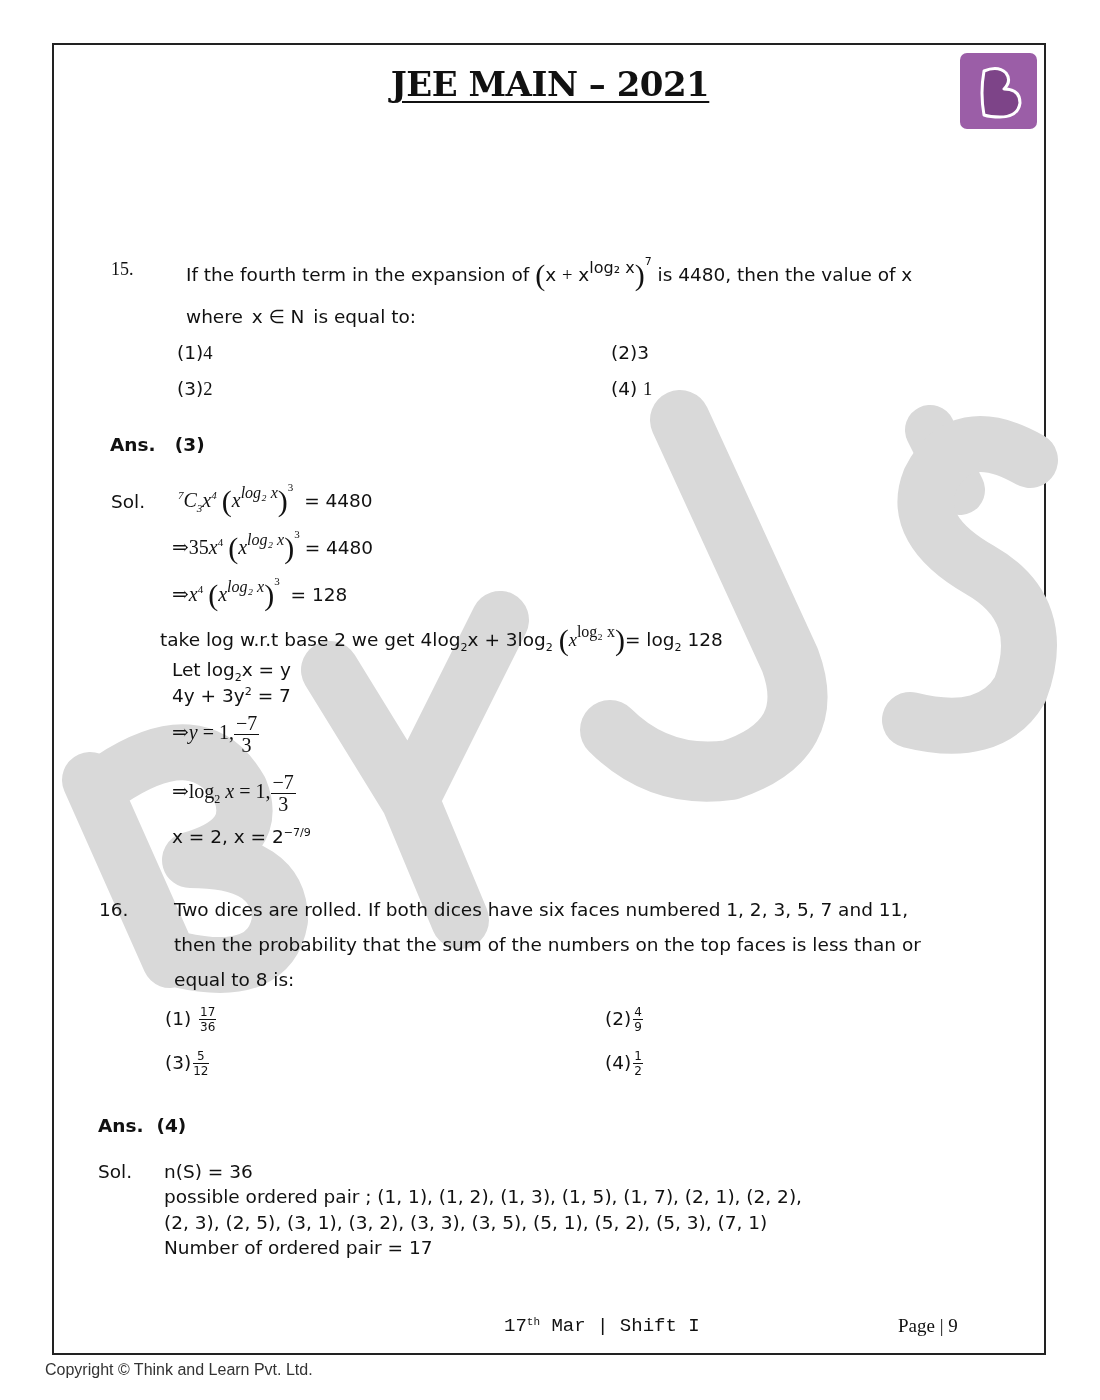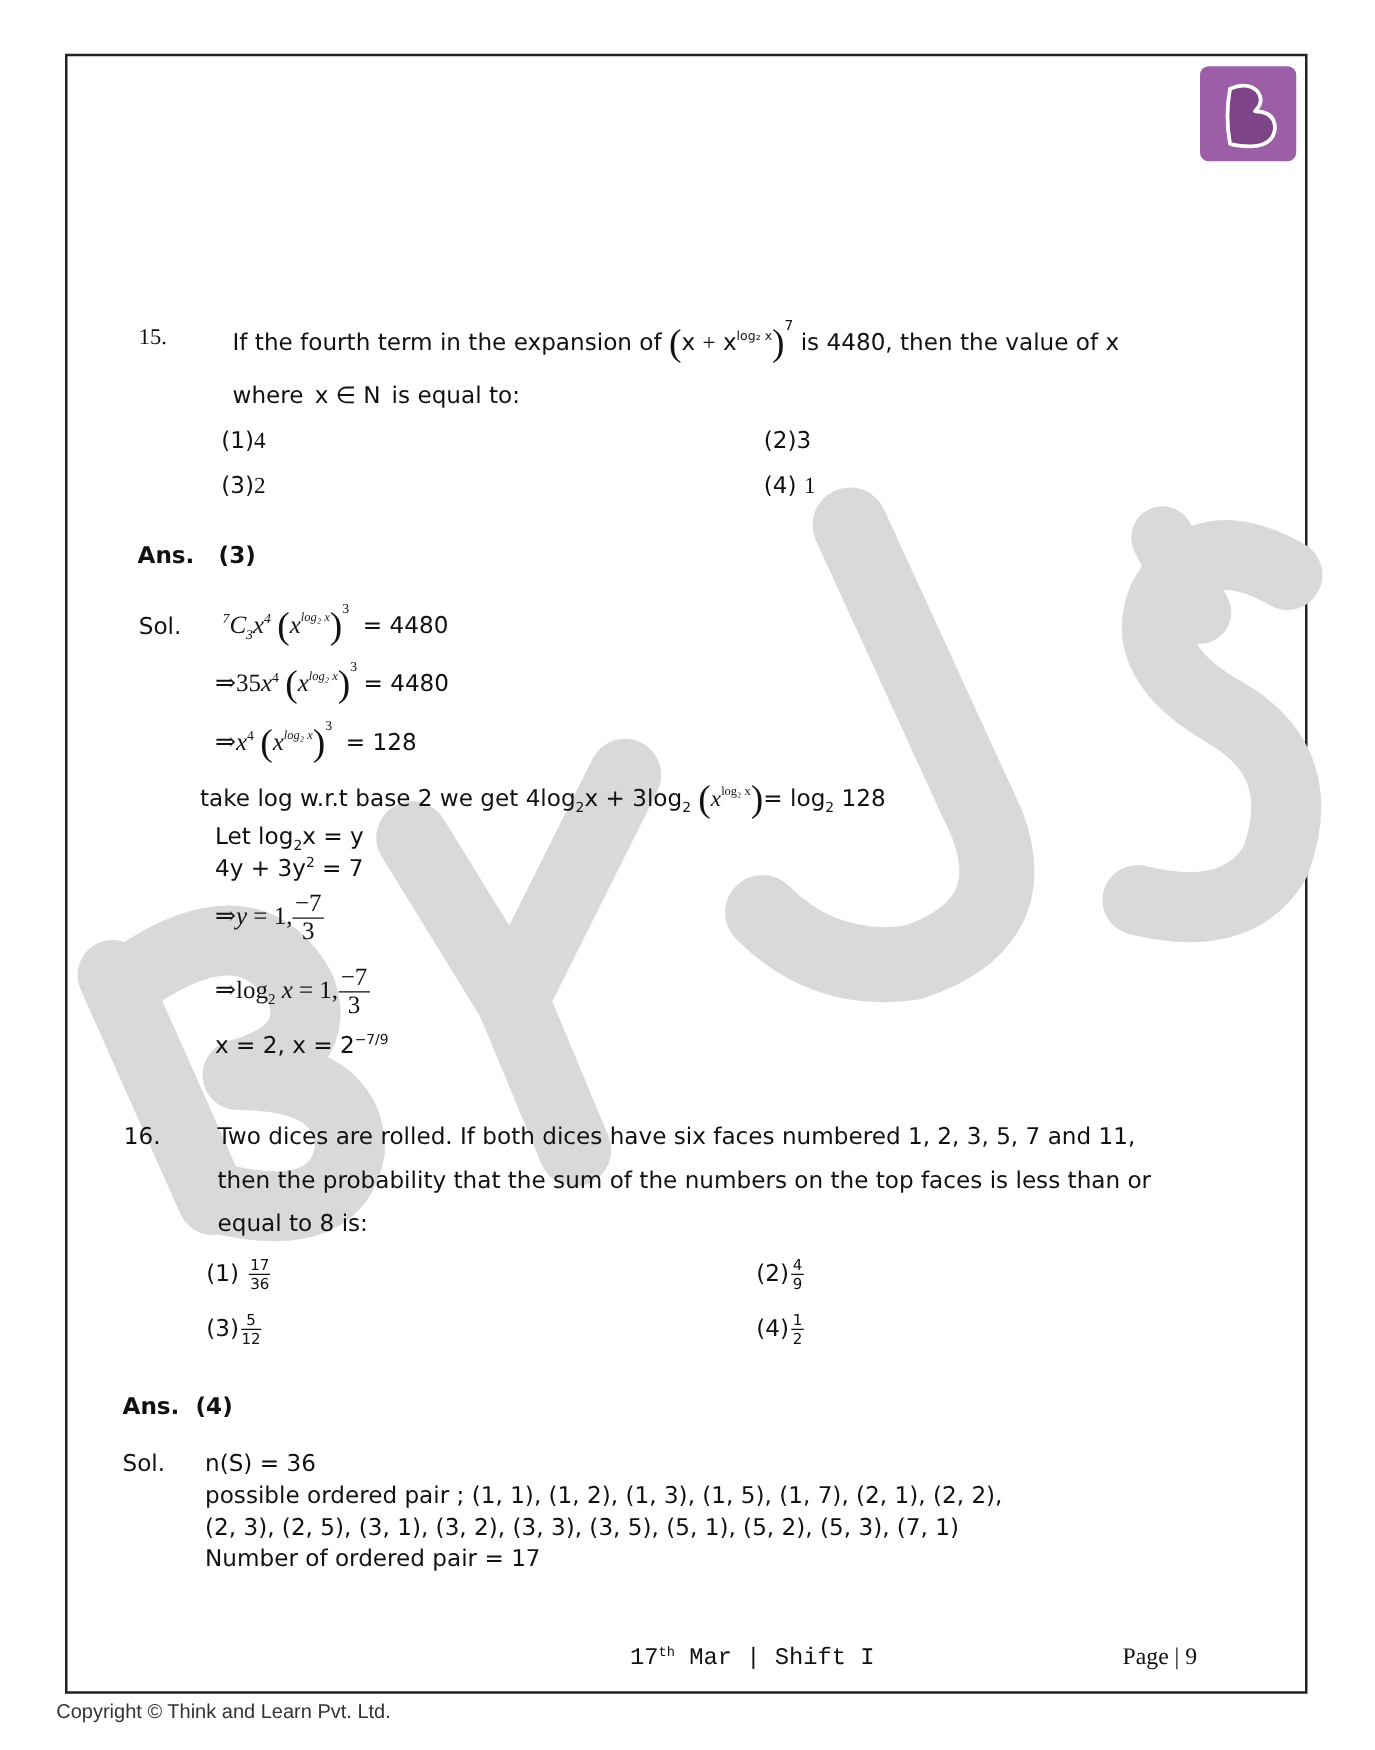--- a/index.html
+++ b/index.html
@@ -60,21 +60,21 @@
       border-radius: 7px;
     }
     .logo svg { position: absolute; left: 0; top: 0; }
 
     .abs { position: absolute; white-space: nowrap; }
     .txt { font-size: 18.5px; }
     .serif { font-family: "Liberation Serif", "DejaVu Serif", serif; }
     .it { font-style: italic; }
     .bold { font-weight: bold; text-align: center; }
     sup, sub { font-size: 60%; line-height: 0; }
-    .tiny { font-size: 10px; }
+    .tiny { font-size: 16px; }
     .big-paren { font-family: "Liberation Serif", serif; font-size: 30px; font-weight: 300; vertical-align: -4px; }
 
     .frac {
       display: inline-block;
       vertical-align: middle;
       text-align: center;
       font-size: 12px;
       line-height: 1;
       margin-left: 2px;
     }
@@ -135,20 +135,21 @@
 
     <path d="M1000 100 Q930 60 900 120 Q880 170 950 210 Q1020 250 990 330 Q960 380 880 360" stroke-width="56"></path>
   </g>
   <g fill="#d9d9d9">
     <path d="M740 80 L840 70 L940 280 Q960 330 920 360 Q870 390 820 350 Z" opacity="0"></path>
   </g>
 </svg>
 
 <div class="content">
 
+  <div class="title">JEE MAIN – 2021</div>
   <div class="logo">
     <svg width="77" height="76" viewBox="0 0 77 76" xmlns="http://www.w3.org/2000/svg">
       <path d="M24 18 Q38 12 46 20 Q52 28 44 36 Q60 36 60 50 Q58 64 40 64 Q30 64 24 62 Q20 40 24 18 Z" fill="#7d4488" stroke="#ffffff" stroke-width="3" stroke-linejoin="round"></path>
       <path d="M30 28 Q34 30 34 34" fill="none" stroke="#7d4488" stroke-width="1"></path>
     </svg>
   </div>
 
   <div>
     <div class="abs serif" style="left:111px; top:259px; font-size:18px;">15.</div>
     <div class="abs txt" style="left:186px; top:258px;">

